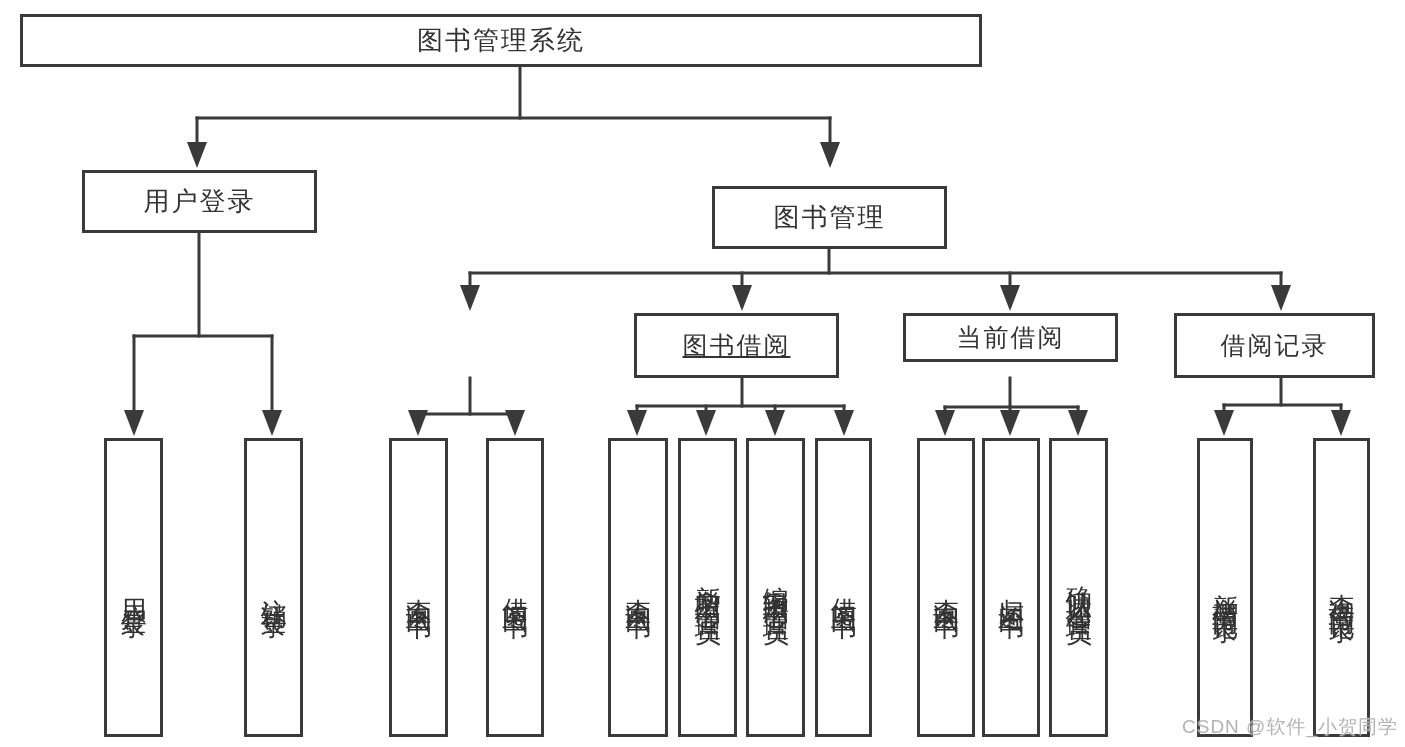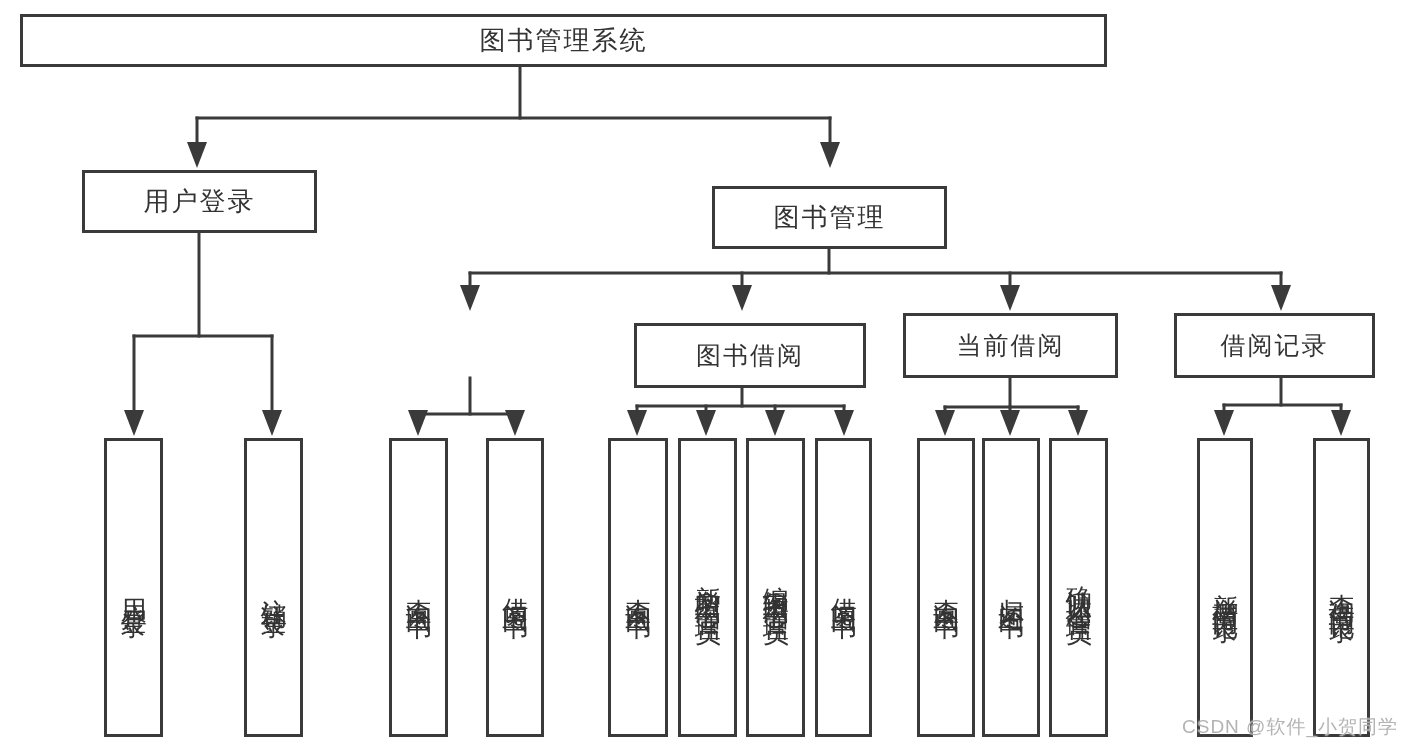--- a/index.html
+++ b/index.html
@@ -101,35 +101,35 @@
       <polygon points="765,410 785,410 775,436"></polygon>
       <polygon points="834,410 854,410 844,436"></polygon>
       <polygon points="935,410 955,410 945,436"></polygon>
       <polygon points="1000,410 1020,410 1010,436"></polygon>
       <polygon points="1068,410 1088,410 1078,436"></polygon>
       <polygon points="1214,410 1234,410 1224,436"></polygon>
       <polygon points="1331,410 1351,410 1341,436"></polygon>
     </g>
   </svg>
 
-  <div class="box root" style="left:20px;top:14px;width:1087px;height:53px;">
+  <div class="box root" style="left:20px;top:14px;width:962px;height:53px;">
     <span class="h-label">图书管理系统</span>
   </div>
 
   <div class="box l2" style="left:82px;top:170px;width:235px;height:63px;">
     <span class="h-label">用户登录</span>
   </div>
   <div class="box l2" style="left:712px;top:186px;width:235px;height:63px;">
     <span class="h-label">图书管理</span>
   </div>
 
-  <div class="box l3" style="left:634px;top:323px;width:232px;height:65px;">
+  <div class="box l3" style="left:634px;top:313px;width:205px;height:65px;text-decoration:underline;">
     <span class="h-label">图书借阅</span>
   </div>
-  <div class="box l3" style="left:903px;top:313px;width:215px;height:65px;">
+  <div class="box l3" style="left:903px;top:313px;width:215px;height:49px;">
     <span class="h-label">当前借阅</span>
   </div>
   <div class="box l3" style="left:1174px;top:313px;width:201px;height:65px;">
     <span class="h-label">借阅记录</span>
   </div>
 
   <div class="box leaf" style="left:104px;top:438px;width:59px;height:299px;">
     <span class="v-label">用户登录</span>
   </div>
   <div class="box leaf" style="left:244px;top:438px;width:59px;height:299px;">

